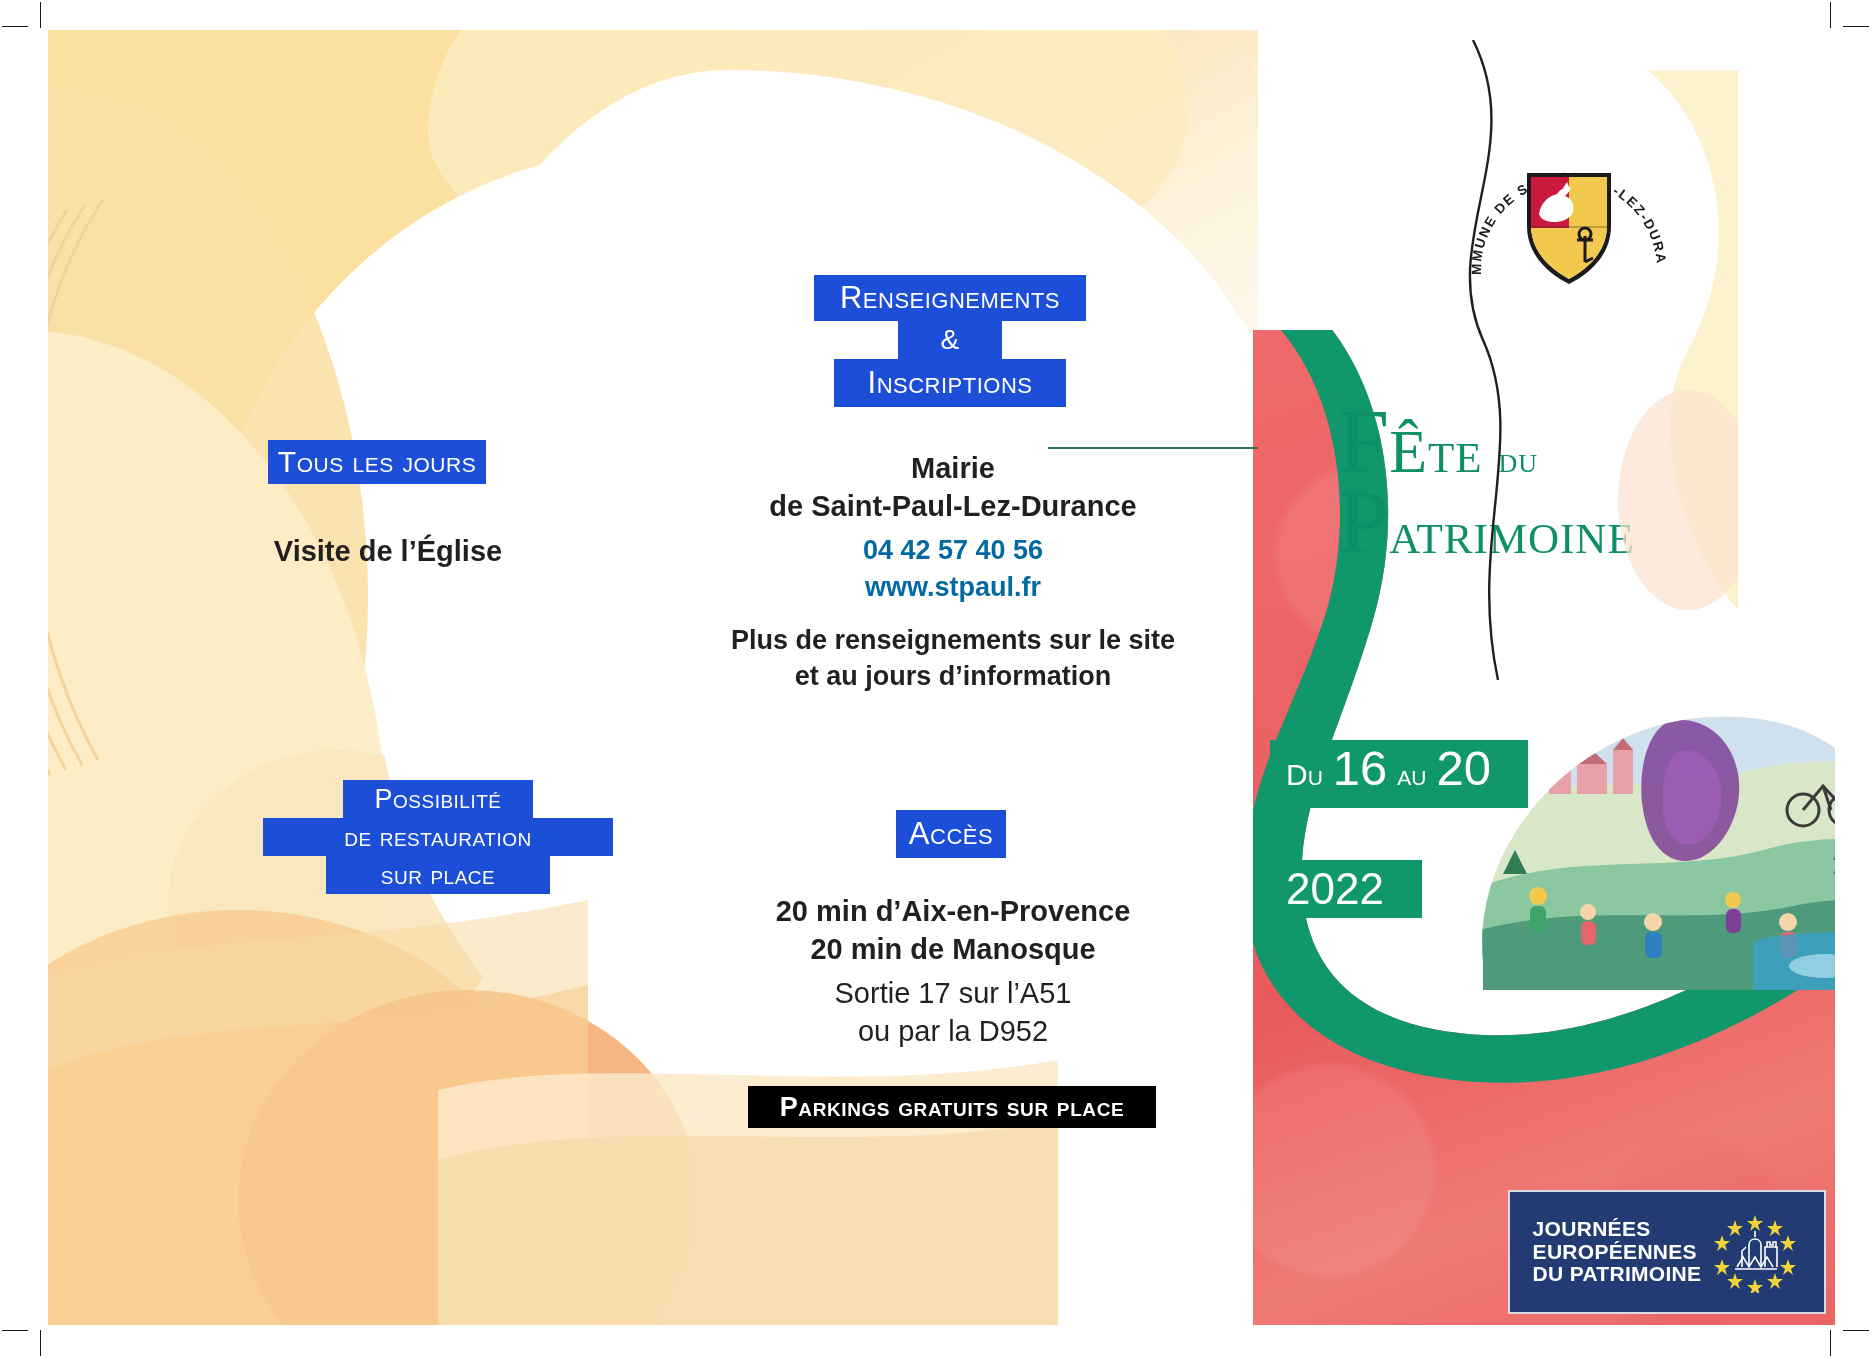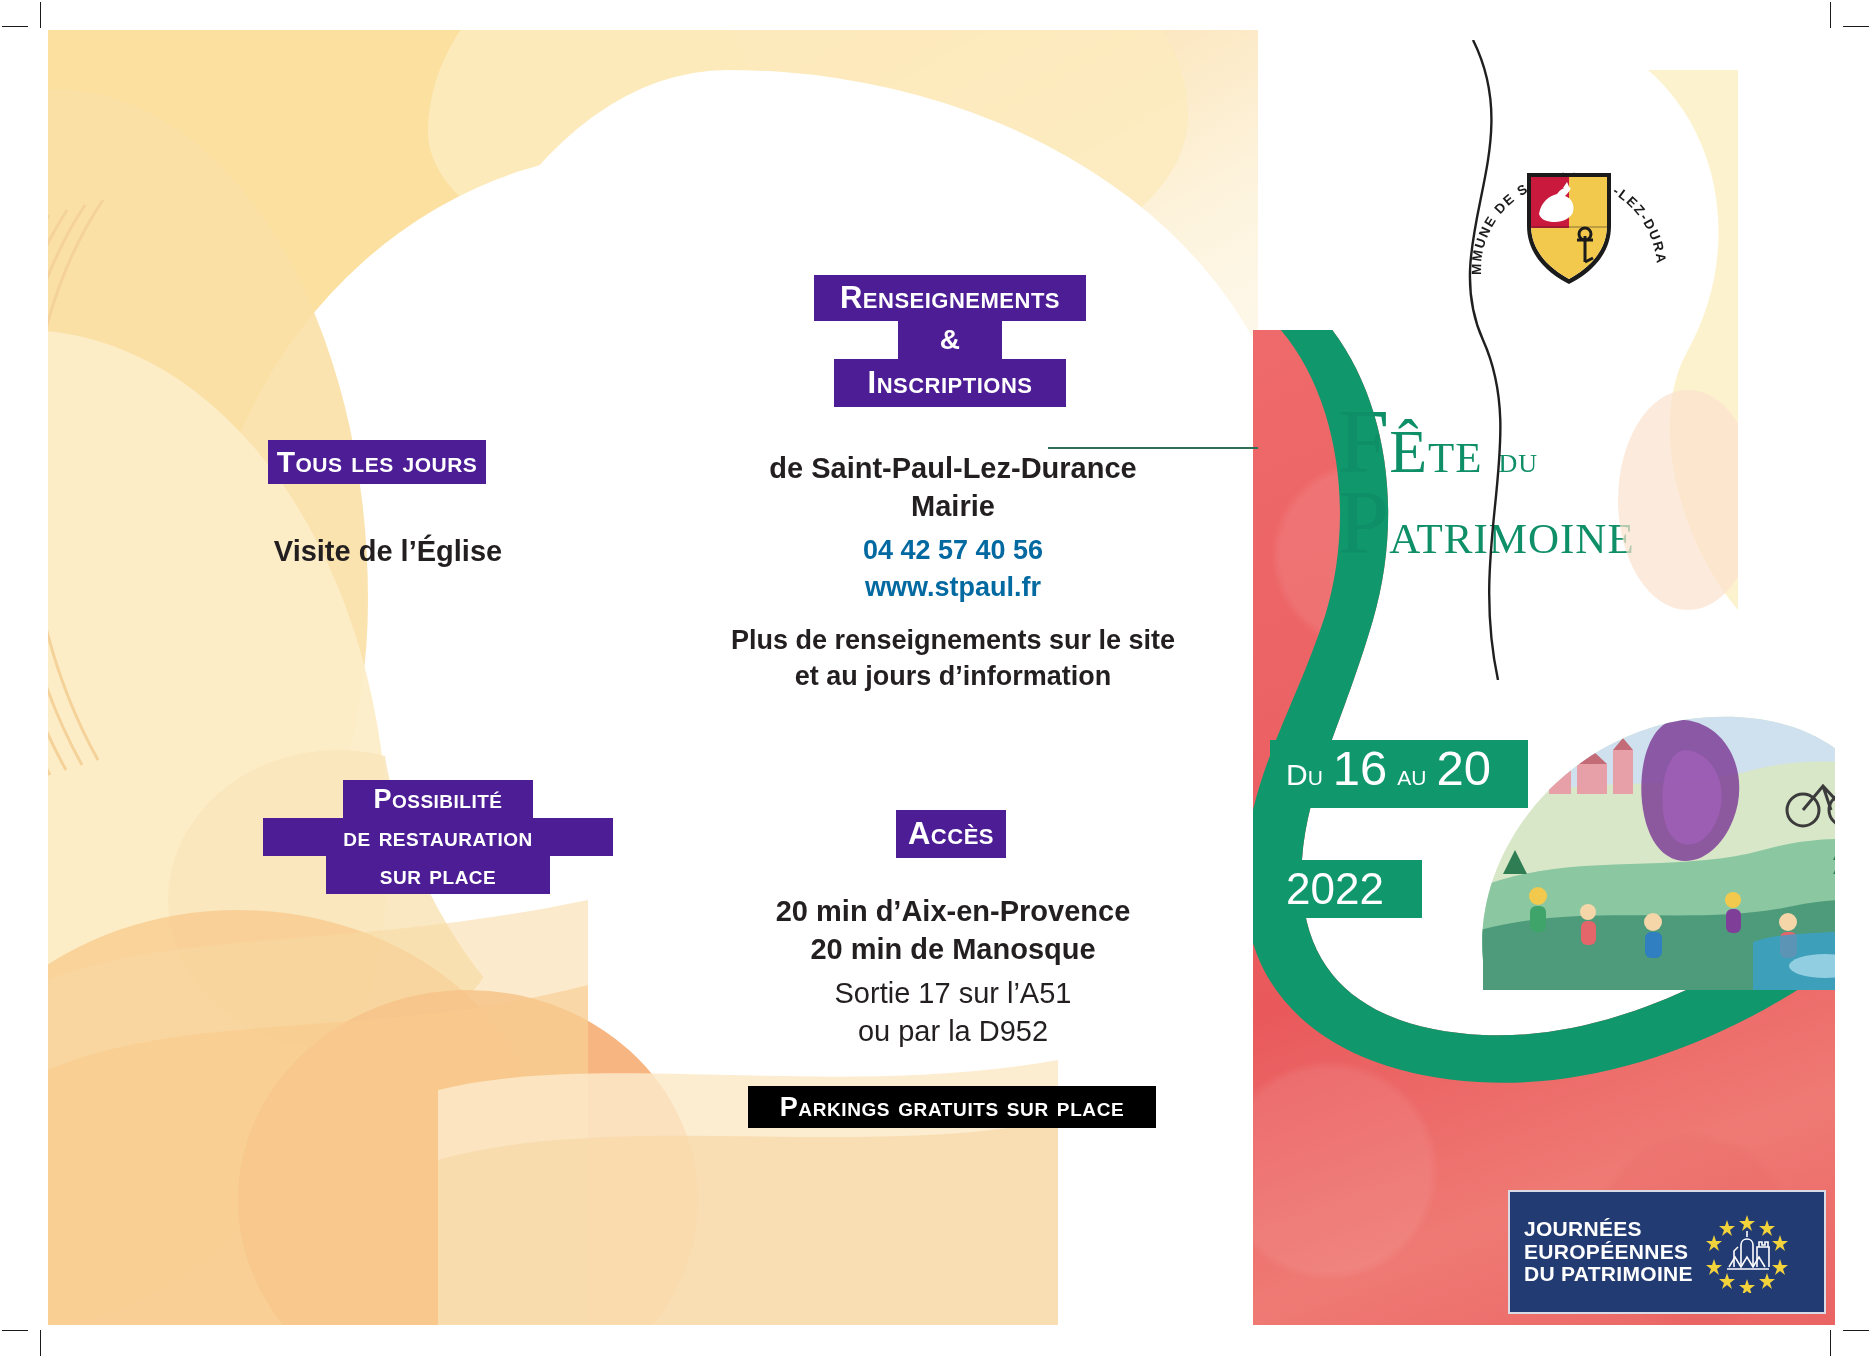--- a/index.html
+++ b/index.html
@@ -32,22 +32,22 @@
   .b9{left:120px;top:720px;width:340px;height:300px;background:#fae6bb;opacity:.9;}
   .bwhite{position:absolute;left:150px;top:120px;width:1080px;height:980px;background:#ffffff;
       border-radius:42% 58% 50% 50%/50% 42% 58% 50%;}
   .bwhite2{position:absolute;left:330px;top:40px;width:920px;height:1100px;background:#ffffff;
       border-radius:38% 62% 45% 55%/55% 40% 60% 45%;}
 
   
   .arcs{position:absolute;left:-60px;top:130px;width:420px;height:620px;}
 
   
-  .green-tag{position:absolute;background:#4c1d95;color:#ffffff;
-     font-variant:small-caps;font-weight:700;letter-spacing:.5px;
+  .green-tag{position:absolute;background:#1d4ed8;color:#ffffff;
+     font-variant:small-caps;font-weight:400;letter-spacing:.5px;
      display:flex;align-items:center;justify-content:center;}
 
   .blk{position:absolute;text-align:center;color:#231f20;}
   .bold{font-weight:bold;}
 
   
   #rightpanel{position:absolute;left:1205px;top:300px;width:630px;height:1025px;overflow:hidden;}
   .red-shape{position:absolute;left:0;top:0;width:630px;height:1025px;
      background:linear-gradient(160deg,#ef6a6a 0%,#ec6365 30%,#e9595c 55%,#ef7a74 78%,#e95f60 100%);}
   .red-tex{position:absolute;inset:0;opacity:.25;
@@ -65,21 +65,21 @@
   
   .title-wrap{position:absolute;color:#0f8f67;font-family:"Liberation Serif",serif;}
   .t-line{white-space:nowrap;}
   .t-cap{font-size:92px;line-height:.9;}
   .t-rest{font-size:62px;letter-spacing:1px;}
   .t-small{font-size:37px;letter-spacing:1px;}
   .date-l1{position:absolute;background:#10976b;color:#fff;white-space:nowrap;}
 
   
   .jep{position:absolute;background:#233b73;border:2px solid #d8dbe6;
-       display:flex;align-items:center;gap:8px;padding:10px 14px;}
+       display:flex;align-items:center;gap:8px;padding:10px 14px;justify-content:center;}
   .jep-text{color:#fff;font-weight:bold;line-height:1.08;font-size:21px;letter-spacing:.3px;}
 
   
   .coa{position:absolute;}
 
   .pink-tag{position:absolute;background:#000000;color:#fff;font-variant:small-caps;
     display:flex;align-items:center;justify-content:center;letter-spacing:.6px;}
 </style>
 </head>
 <body>
@@ -151,22 +151,22 @@
       <span>Renseignements</span>
     </div>
     <div class="green-tag" style="left:850px;top:291px;width:104px;height:38px;font-size:28px;">
       <span>&amp;</span>
     </div>
     <div class="green-tag" style="left:786px;top:329px;width:232px;height:48px;font-size:31px;">
       <span>Inscriptions</span>
     </div>
 
     <div class="blk" style="left:640px;top:420px;width:530px;font-size:29px;line-height:1.3;">
+      <div class="bold">Mairie</div>
       <div class="bold">de Saint-Paul-Lez-Durance</div>
-      <div class="bold">Mairie</div>
     </div>
 
     <div class="blk" style="left:640px;top:502px;width:530px;font-size:27px;line-height:1.38;color:#0369a1;font-weight:bold;">
       <div>04 42 57 40 56</div>
       <div>www.stpaul.fr</div>
     </div>
 
     <div class="blk" style="left:600px;top:593px;width:610px;font-size:27px;line-height:1.32;font-weight:bold;">
       <div>Plus de renseignements sur le site</div>
       <div>et au jours d’information</div>

